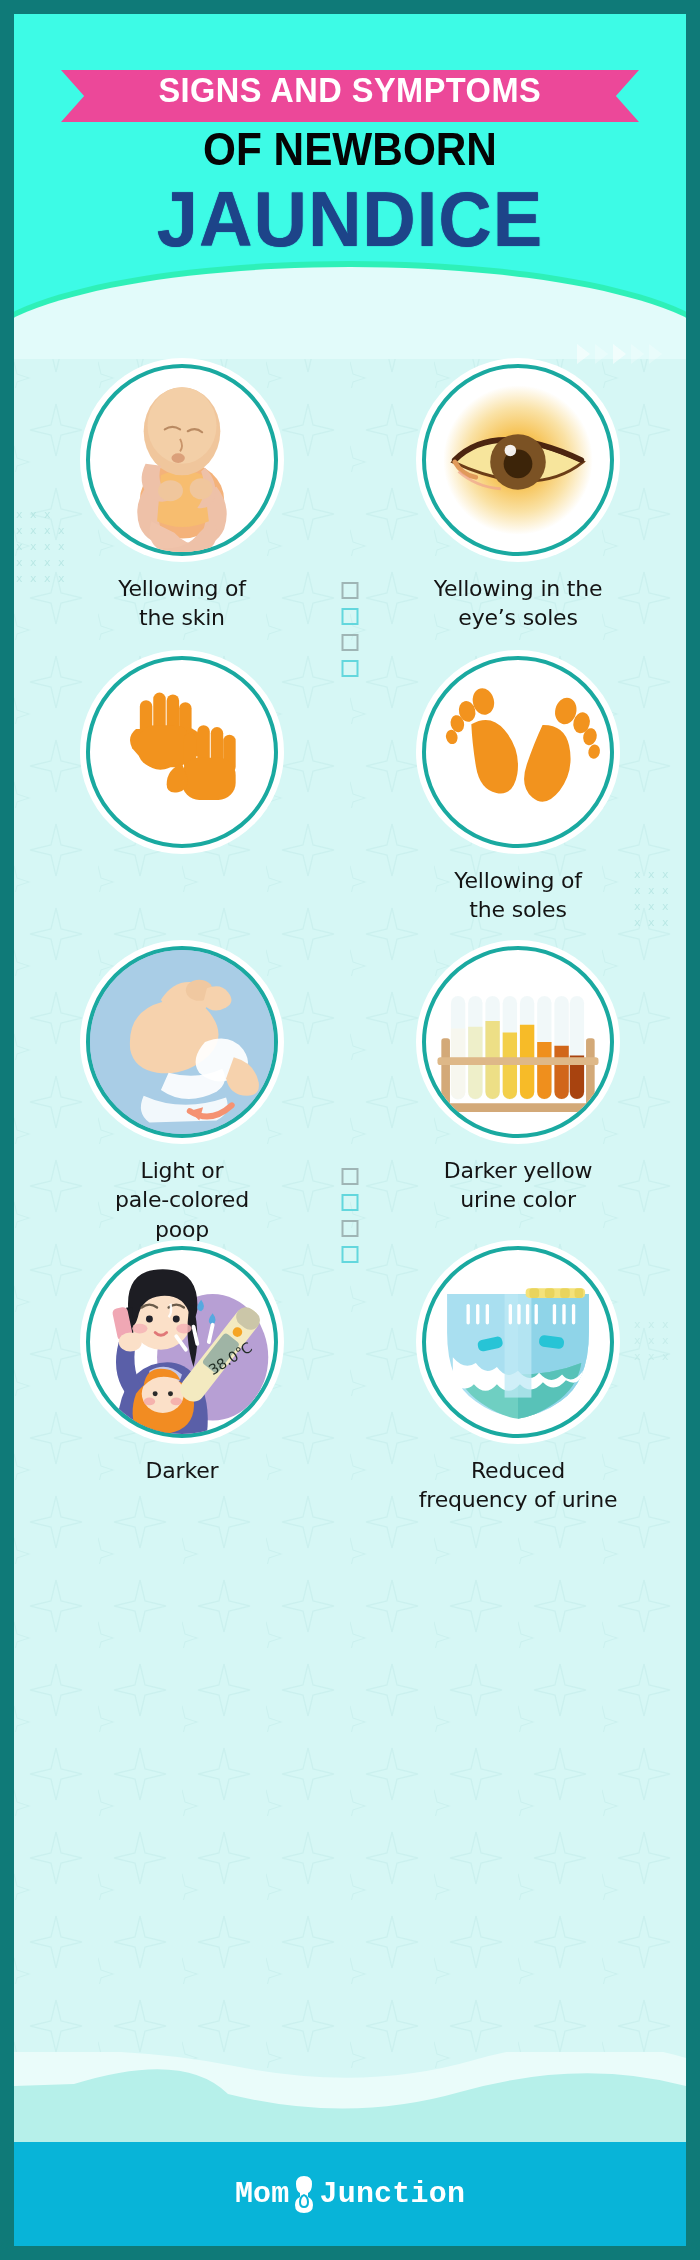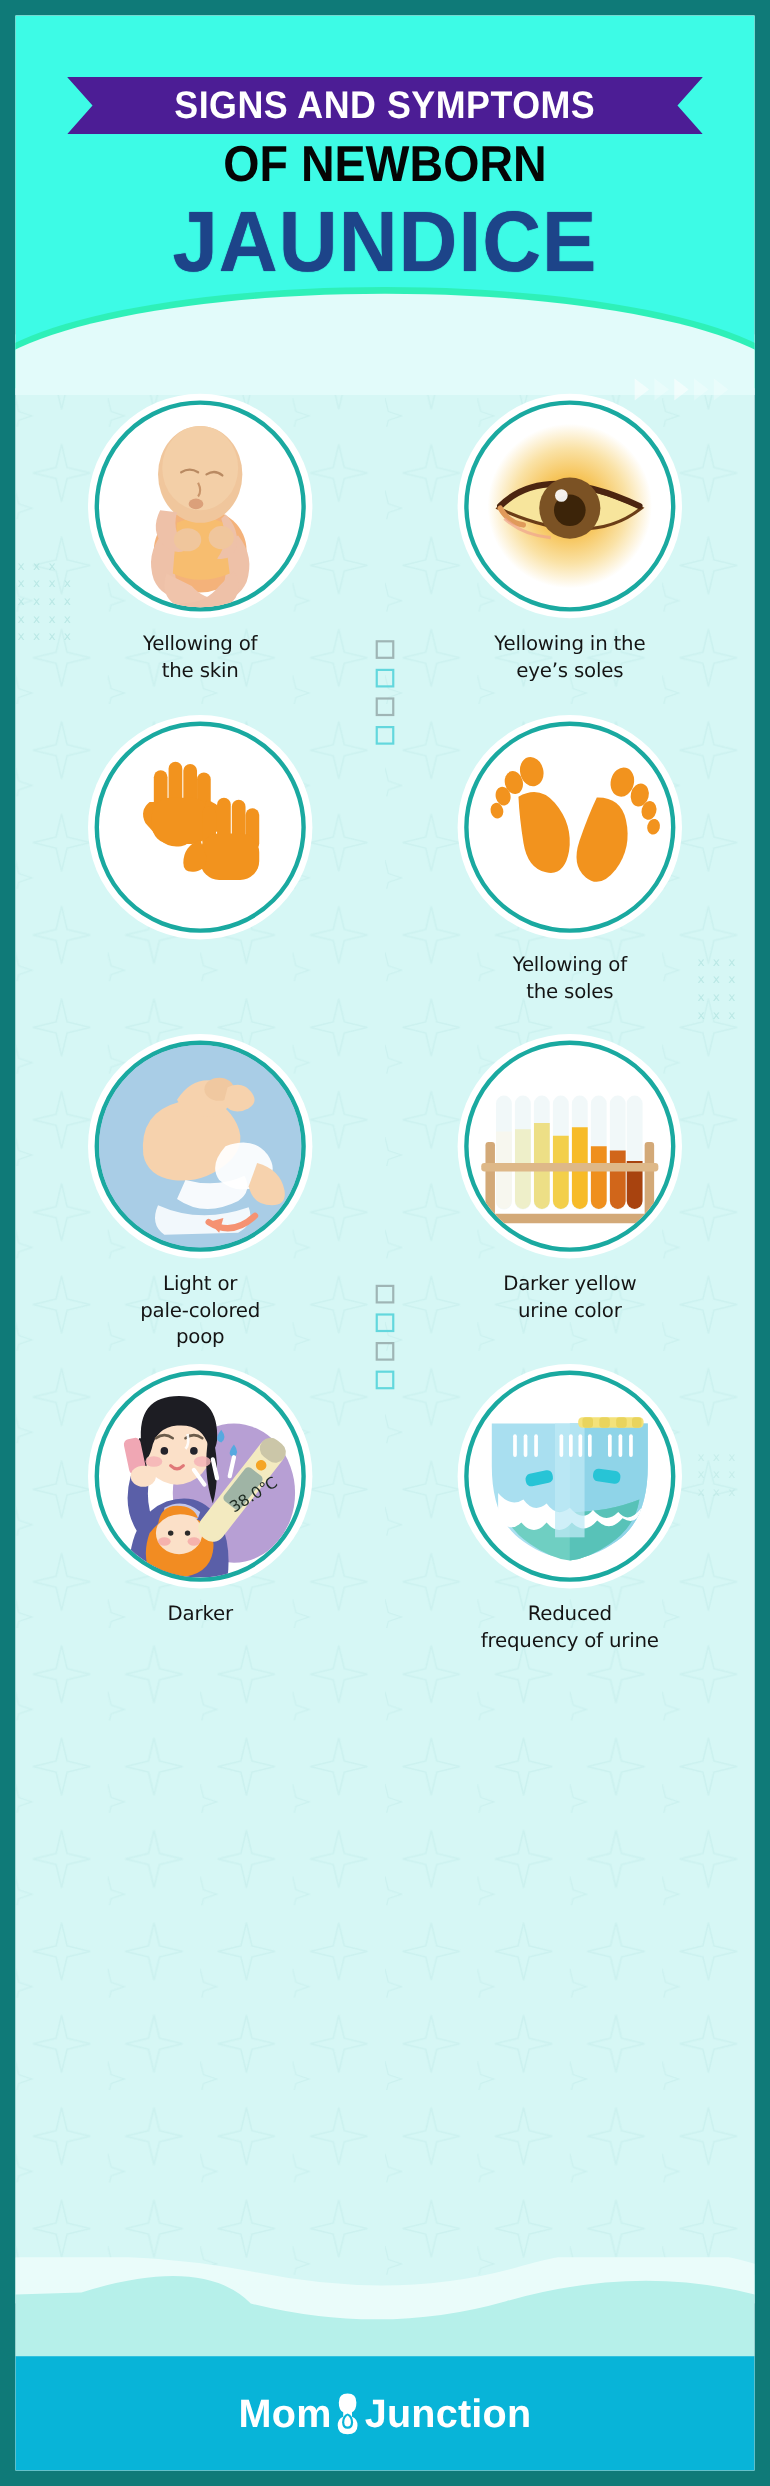--- a/index.html
+++ b/index.html
@@ -18,23 +18,23 @@
   
   .header {
     position: absolute; left: 0; top: 0; width: 672px; height: 305px;
     background: #3dfbe6;
     z-index: 2;
   }
   .header-inner { position: relative; width: 100%; height: 100%; }
   .ribbon {
     position: absolute; left: 50%; transform: translateX(-50%);
     top: 56px; width: 578px; height: 52px;
-    background: #4c1d95;
+    background: #ec4899;
     clip-path: polygon(0 0, 100% 0, 96% 50%, 100% 100%, 0 100%, 4% 50%);
-    display: flex; align-items: center; justify-content: center;
+    display: flex; align-items: flex-start; justify-content: center;
   }
   .ribbon-text {
     color: #ffffff; font-weight: bold; font-size: 35px;
     letter-spacing: 0.5px; white-space: nowrap;
     font-family: "Liberation Sans Narrow","Liberation Sans", sans-serif;
     transform: scaleX(0.93);
   }
   .line2 {
     position: absolute; width: 100%; top: 108px; text-align: center;
     color: #050505; font-weight: bold; font-size: 46px;
@@ -89,42 +89,42 @@
   .circle {
     width: 192px; height: 192px; border-radius: 50%;
     background: #ffffff; border: 4px solid #1aa9a0;
     display: flex; align-items: center; justify-content: center;
     overflow: hidden; position: relative;
     box-shadow: 0 0 0 6px #ffffff;
   }
   .circle.blue-fill { background: #a9cde6; }
   .caption {
     margin-top: 18px; text-align: center; color: #141414;
-    font-size: 18px; line-height: 1.33; max-width: 230px;
+    font-size: 22px; line-height: 1.33; max-width: 230px;
     font-family: "DejaVu Sans", sans-serif;
     letter-spacing: -0.2px;
   }
   
   .checkcol {
     position: absolute; left: 50%; transform: translateX(-50%);
     display: flex; flex-direction: column; gap: 9px; z-index: 6;
   }
   .chk { width: 17px; height: 17px; border: 2px solid #9fb5b5; background: transparent; }
   .chk.c2 { border-color: #63d7dd; }
   
   .footer-wave {
     position: absolute; left: 0; bottom: 104px; width: 672px; height: 90px; z-index: 6;
   }
   .footer-bar {
     position: absolute; left: 0; bottom: 0; width: 672px; height: 104px;
     background: #08b4d8; z-index: 7;
     display: flex; align-items: center; justify-content: center;
   }
   .logo { display: flex; align-items: center; color: #ffffff;
-    font-size: 36px; font-weight: bold; letter-spacing: .2px; }
+    font-size: 30px; font-weight: bold; letter-spacing: .2px; font-family: Liberation Mono, monospace; }
   .logo .mark { width: 26px; height: 40px; margin: 0 2px; position: relative; }
 </style>
 </head>
 <body>
 
 <div class="poster">
 
   <div class="body-area">
     <svg class="sparkle-bg" viewBox="0 0 672 1790" preserveAspectRatio="none">
       <defs>

